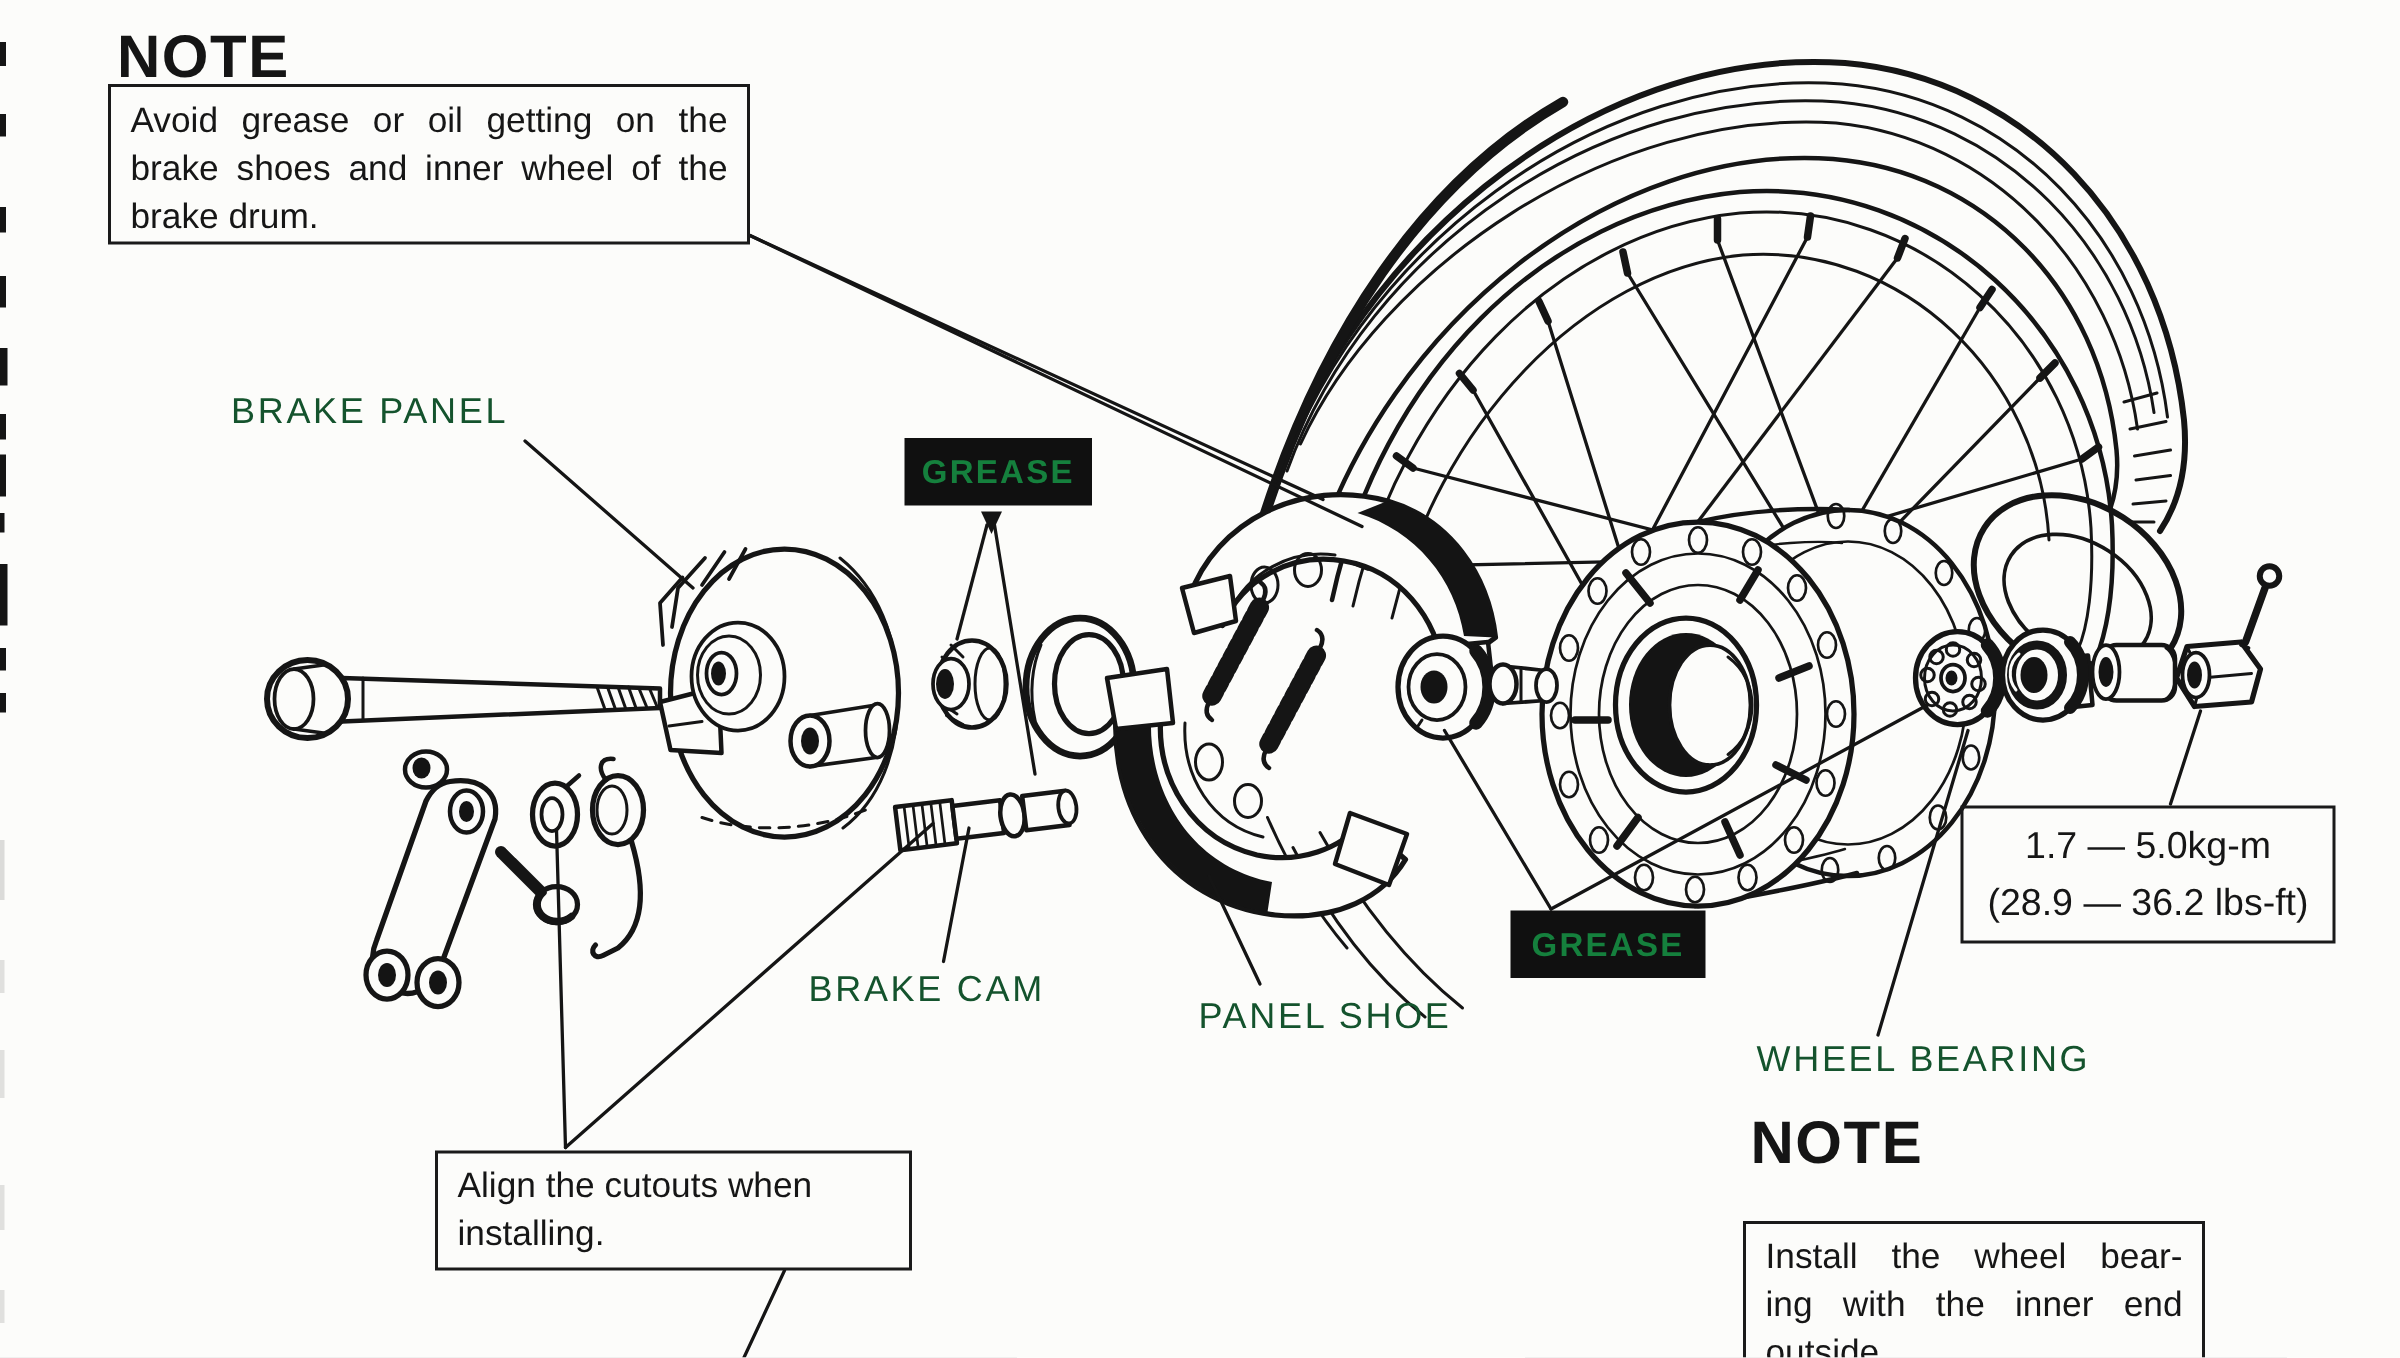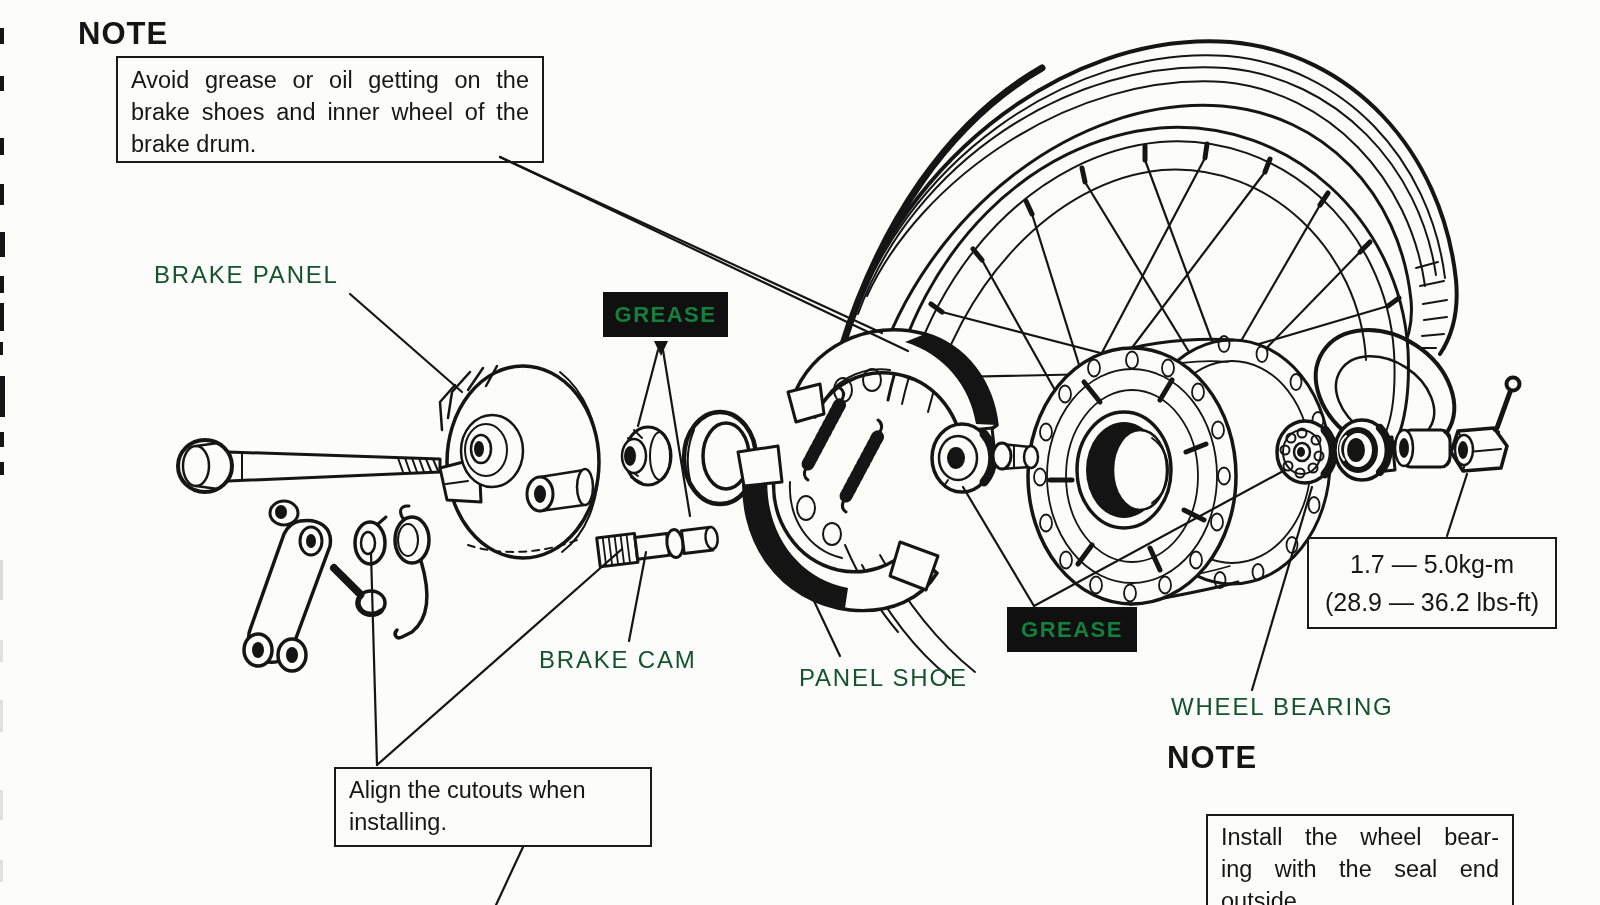--- a/index.html
+++ b/index.html
@@ -3,24 +3,24 @@
 <meta charset="utf-8">
 <style>
   html,body{margin:0;padding:0;background:#e8e8e6;}
   .page{
     position:relative;width:1600px;height:905px;overflow:hidden;
     background:#fcfcfa;color:#151515;
     font-family:"Liberation Sans", sans-serif;
   }
   svg{position:absolute;left:0;top:0;}
   .abs{position:absolute;}
-  .note-heading{font-size:31px;font-weight:700;letter-spacing:1px;color:#151515;}
+  .note-heading{font-size:40px;font-weight:700;letter-spacing:1px;color:#151515;}
   .nbox{
     border:2.5px solid #1a1a1a;background:transparent;color:#161616;
-    font-size:23.5px;line-height:32px;margin-left:44px;
+    font-size:23.5px;line-height:32px;
   }
   .nbox .ln{white-space:nowrap;}
   .nbox .ln.j{text-align:justify;text-align-last:justify;white-space:normal;}
   .partlabel{font-size:24px;letter-spacing:1.8px;color:#14532d;white-space:nowrap;}
   .greasebox{
     background:#101010;color:#15803d;text-align:center;
     font-size:22px;font-weight:700;letter-spacing:1.5px;
   }
   .torquebox{
     border:2.5px solid #1a1a1a;text-align:center;
@@ -401,21 +401,21 @@
   <div>1.7 — 5.0kg-m</div>
   <div>(28.9 — 36.2 lbs-ft)</div>
 </div>
 
 <div class="abs partlabel" style="left:1171px;top:693px;">WHEEL BEARING</div>
 
 <div class="abs note-heading" style="left:1167px;top:740px;">NOTE</div>
 
 <div class="abs nbox" style="left:1162px;top:814px;width:278px;height:96px;padding:5px 13px;">
   <div class="ln j">Install the wheel bear-</div>
-  <div class="ln j">ing with the seal end</div>
+  <div class="ln j">ing with the inner end</div>
   <div class="ln">outside.</div>
 </div>
 
 <div class="abs nbox" style="left:290px;top:767px;width:288px;height:66px;padding:5px 13px;">
   <div class="ln">Align the cutouts when</div>
   <div class="ln">installing.</div>
 </div>
 
 </div>
 

